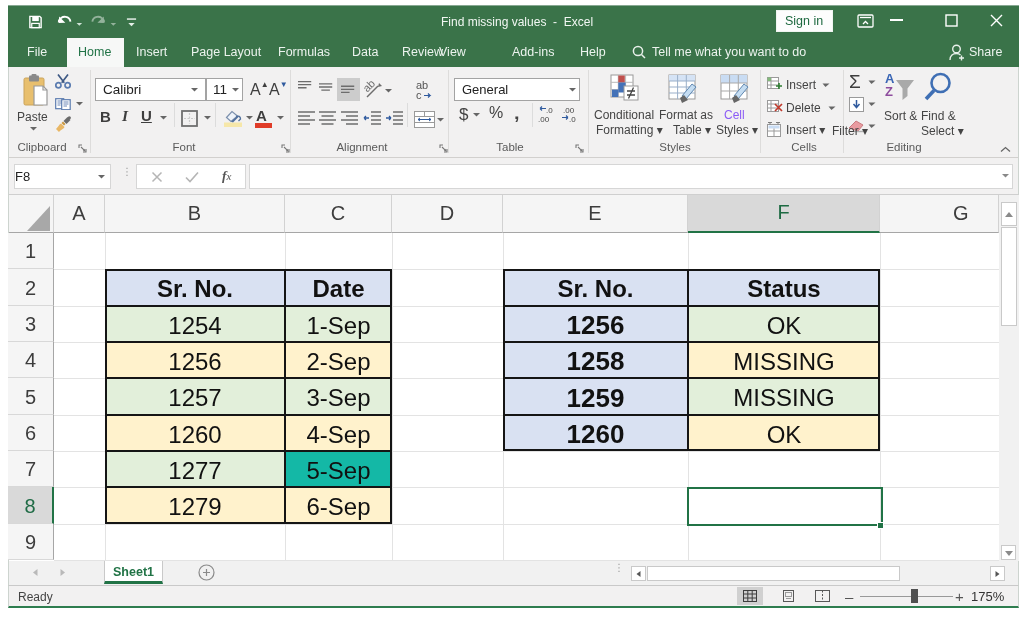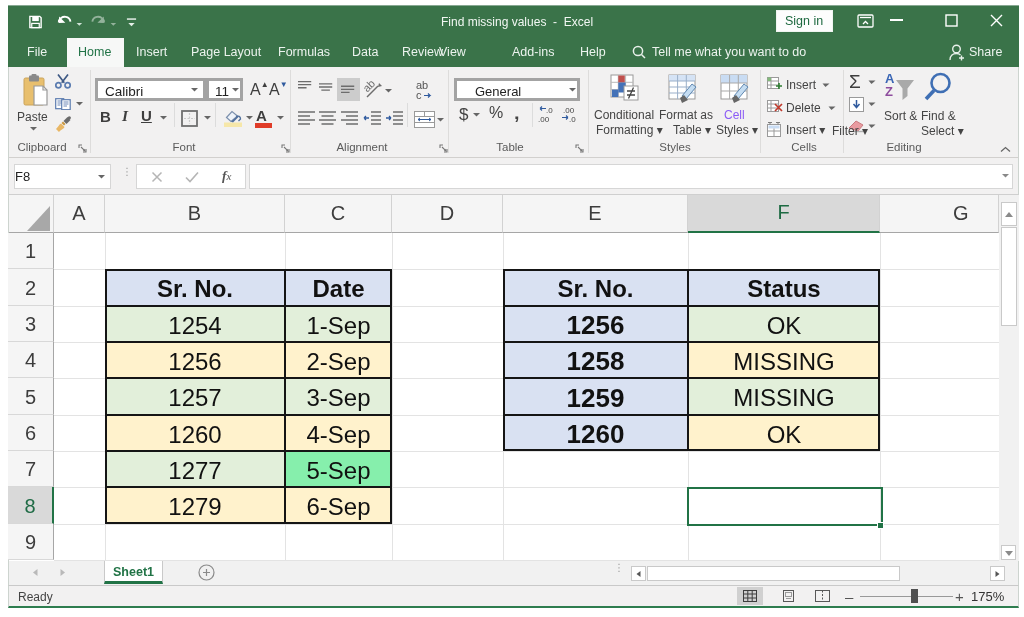--- a/index.html
+++ b/index.html
@@ -9,21 +9,21 @@
   #menurow  { position:absolute; left:8px; top:38px; width:1011px; height:29px; background:#3a7349; }
   #ribbon { position:absolute; left:8px; top:67px; width:1011px; height:91px; background:#f2f1f1; border-bottom:1px solid #d2d0ce; border-left:1px solid #cdd4cf; border-right:1px solid #cdd4cf; }
   #fbar { position:absolute; left:8px; top:158px; width:1011px; height:37px; background:#f2f1f1; border-bottom:1px solid #cfcfcf; border-left:1px solid #cdd4cf; border-right:1px solid #cdd4cf; }
   #sheet { position:absolute; left:8px; top:195px; width:1011px; height:366px; background:#fff; border-left:1px solid #cdd4cf; border-right:1px solid #cdd4cf; }
   #tabbar { position:absolute; left:8px; top:561px; width:1011px; height:24px; background:#f1f1f1; border-left:1px solid #cdd4cf; border-right:1px solid #cdd4cf; }
   #statusbar { position:absolute; left:8px; top:585px; width:1011px; height:23px; background:#f2f1f1; border-top:1px solid #c9c9c9; border-bottom:2px solid #2e7d4f; border-left:1px solid #cdd4cf; border-right:1px solid #cdd4cf; }
   .ttxt { position:absolute; color:#fff; font-size:12.5px; white-space:nowrap; }
   .tab  { position:absolute; top:45px; color:#ecf3ee; font-size:12.5px; white-space:nowrap; }
   .gsep { position:absolute; width:1px; height:83px; top:70px; background:#dddcdb; }
   .glabel { position:absolute; top:141px; font-size:11.5px; color:#5a5a5a; text-align:center; white-space:nowrap; }
-  .combo { position:absolute; background:#fff; border:3px solid #a3a3a3; font-size:13px; color:#222; }
+  .combo { position:absolute; background:#fff; border:1px solid #a3a3a3; font-size:13px; color:#222; }
   .fbox { position:absolute; background:#fff; border:1px solid #d6d6d6; }
   .colhdr { position:absolute; top:195px; height:38px; background:#f5f5f5; border-right:1px solid #d2d2d2; border-bottom:1px solid #a6a6a6; color:#3d3d3d; font-size:20px; text-align:center; line-height:36px; }
   .rowhdr { position:absolute; left:8px; width:46px; background:#f5f5f5; border-right:1px solid #a6a6a6; border-bottom:1px solid #d8d8d8; color:#3d3d3d; font-size:20px; display:flex; align-items:center; justify-content:center; padding-top:2px; }
   .gv { position:absolute; width:1px; background:#e3e3e3; }
   .gh { position:absolute; height:1px; background:#e3e3e3; }
   .cell { position:absolute; display:flex; align-items:center; justify-content:center; font-size:24px; color:#111; padding-top:3px; }
   .launch { position:absolute; }
   svg { display:block; }
 </style>
 </head>
@@ -227,21 +227,21 @@
 <svg class="abs" style="left:436px;top:117px" width="9" height="6" viewBox="0 0 9 6">
     <path d="M1 1 l3.5 3.5 L8 1z" fill="#666"></path>
   </svg>
 <div class="glabel" style="left:330px;width:64px">Alignment</div>
 <svg class="launch" style="left:439px;top:144px" width="9" height="9" viewBox="0 0 9 9">
   <path d="M1 4 V1 h3 M8 5 v3 h-3 M3 3 l3.2 3.2" stroke="#777" stroke-width="1.1" fill="none"></path>
     <path d="M7.5 7.5 L4.8 6.9 L6.9 4.8 Z" fill="#777"></path>
 </svg>
 <div class="gsep" style="left:448px"></div>
 
-<div class="combo" style="left:454px;top:78px;width:126px;height:23px;line-height:21px;padding-left:18px">General</div>
+<div class="combo" style="left:454px;top:78px;width:126px;height:23px;line-height:21px;padding-left:7px">General</div>
 <svg class="abs" style="left:568px;top:87px" width="9" height="6" viewBox="0 0 9 6">
     <path d="M1 1 l3.5 3.5 L8 1z" fill="#666"></path>
   </svg>
 <div class="abs" style="left:459px;top:105px;font-size:17px;color:#444">$</div>
 <svg class="abs" style="left:472px;top:112px" width="9" height="6" viewBox="0 0 9 6">
     <path d="M1 1 l3.5 3.5 L8 1z" fill="#666"></path>
   </svg>
 <div class="abs" style="left:489px;top:104px;font-size:16px;color:#444">%</div>
 <div class="abs" style="left:514px;top:101px;font-size:20px;color:#444;font-weight:bold">‚</div>
 <div class="abs" style="left:532px;top:103px;width:1px;height:24px;background:#dcdcdc"></div>
@@ -425,21 +425,21 @@
 <div class="cell" style="left:285px;top:269px;width:107px;height:37px;background:#d9e1f2;font-weight:bold">Date</div>
 <div class="cell" style="left:105px;top:306px;width:180px;height:36px;background:#e2efda">1254</div>
 <div class="cell" style="left:285px;top:306px;width:107px;height:36px;background:#e2efda">1-Sep</div>
 <div class="cell" style="left:105px;top:342px;width:180px;height:36px;background:#fff2cc">1256</div>
 <div class="cell" style="left:285px;top:342px;width:107px;height:36px;background:#fff2cc">2-Sep</div>
 <div class="cell" style="left:105px;top:378px;width:180px;height:37px;background:#e2efda">1257</div>
 <div class="cell" style="left:285px;top:378px;width:107px;height:37px;background:#e2efda">3-Sep</div>
 <div class="cell" style="left:105px;top:415px;width:180px;height:36px;background:#fff2cc">1260</div>
 <div class="cell" style="left:285px;top:415px;width:107px;height:36px;background:#fff2cc">4-Sep</div>
 <div class="cell" style="left:105px;top:451px;width:180px;height:36px;background:#e2efda">1277</div>
-<div class="cell" style="left:285px;top:451px;width:107px;height:36px;background:#86efac">5-Sep</div>
+<div class="cell" style="left:285px;top:451px;width:107px;height:36px;background:#14b8a6">5-Sep</div>
 <div class="cell" style="left:105px;top:487px;width:180px;height:37px;background:#fff2cc">1279</div>
 <div class="cell" style="left:285px;top:487px;width:107px;height:37px;background:#fff2cc">6-Sep</div>
 <div class="abs" style="left:283.5px;top:269px;width:2px;height:255px;background:#151515;z-index:4"></div>
 <div class="abs" style="left:105px;top:305px;width:287px;height:2px;background:#151515;z-index:4"></div>
 <div class="abs" style="left:105px;top:341px;width:287px;height:2px;background:#151515;z-index:4"></div>
 <div class="abs" style="left:105px;top:377px;width:287px;height:2px;background:#151515;z-index:4"></div>
 <div class="abs" style="left:105px;top:414px;width:287px;height:2px;background:#151515;z-index:4"></div>
 <div class="abs" style="left:105px;top:450px;width:287px;height:2px;background:#151515;z-index:4"></div>
 <div class="abs" style="left:105px;top:486px;width:287px;height:2px;background:#151515;z-index:4"></div>
 

